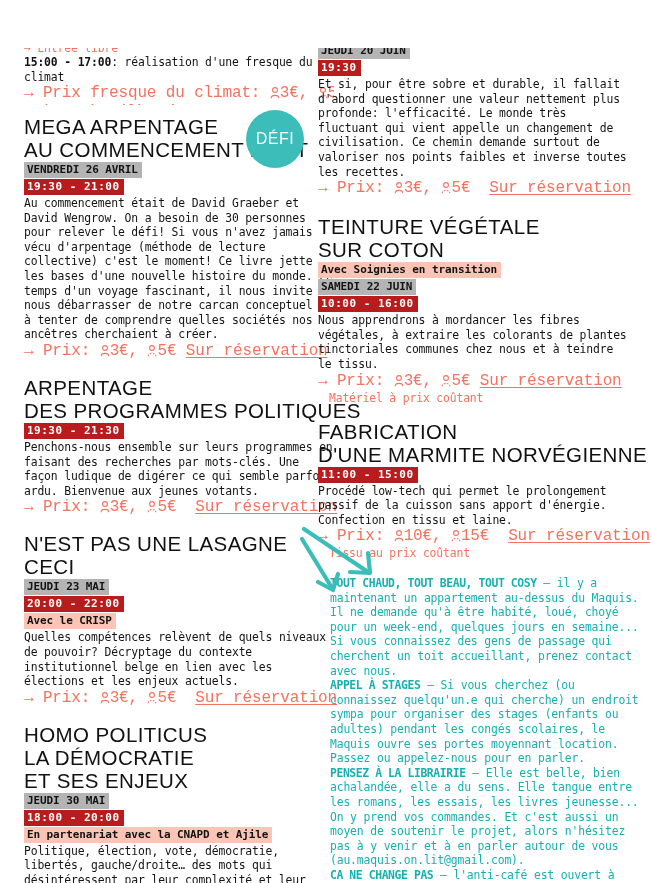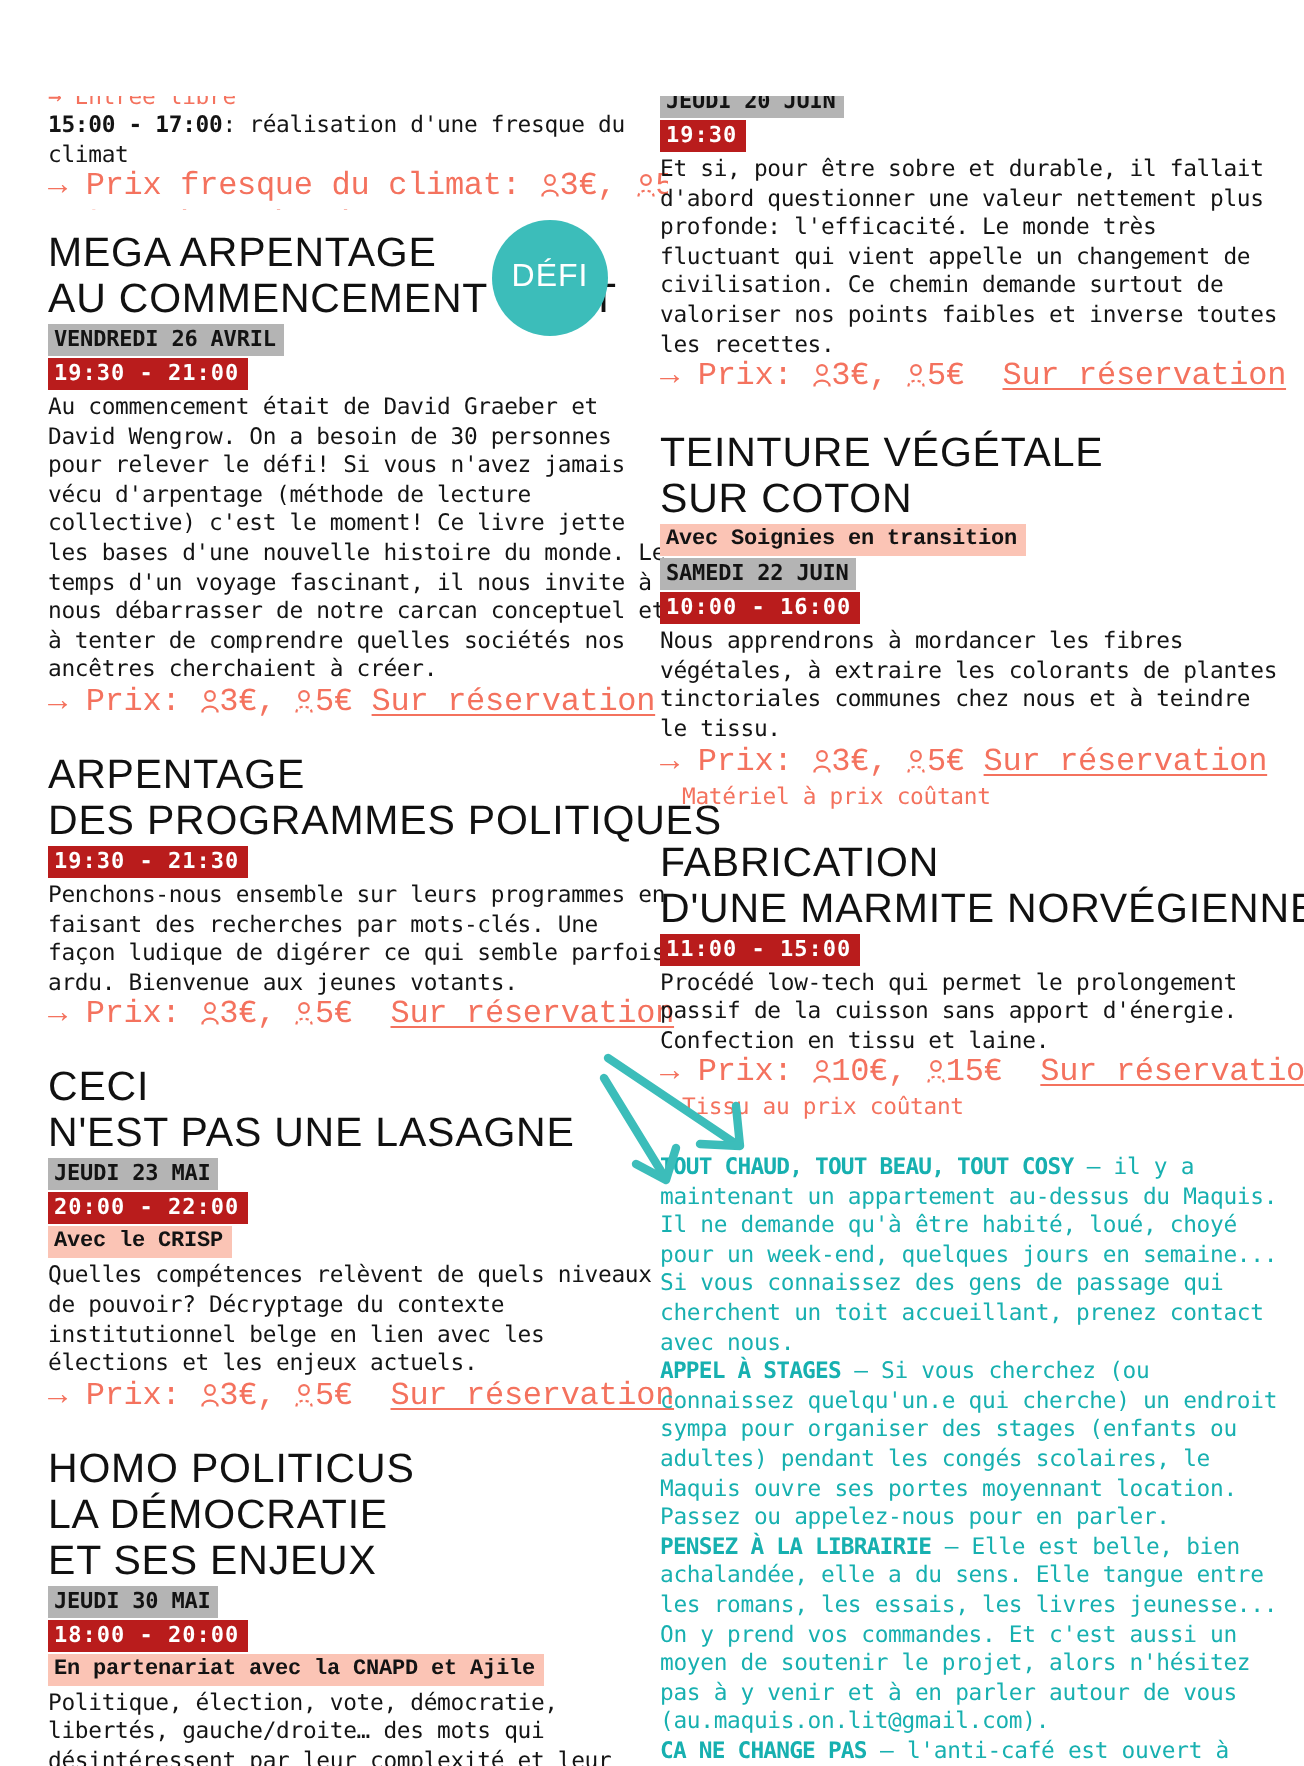--- a/index.html
+++ b/index.html
@@ -16,21 +16,21 @@
     background: #ffffff;
     overflow: hidden;
     margin-top: 48px;
   }
   .col {
     position: absolute;
     top: 0;
     width: 310px;
   }
   .col-left  { left: 24px; }
-  .col-right { left: 330px; }
+  .col-right { left: 318px; }
 
   
   .title {
     font-family: "Liberation Sans", sans-serif;
     font-weight: 400;
     font-size: 20.5px;
     line-height: 23px;
     letter-spacing: 0.4px;
     color: #111111;
     margin: 0;
@@ -44,21 +44,21 @@
     font-family: "DejaVu Sans Mono", monospace;
     font-size: 11px;
     line-height: 14px;
     font-weight: bold;
     padding: 1px 4px 1px 3px;
     letter-spacing: -0.1px;
     white-space: nowrap;
   }
   .badge-date { background: #b4b4b4; color: #131313; }
   .badge-time { background: #b91c1c; color: #ffffff; letter-spacing: 0.5px; }
-  .badge-partner { background: #fbc4b5; color: #131313; font-family: Liberation Mono, monospace; }
+  .badge-partner { background: #fbc4b5; color: #131313; }
 
   .body-text {
     font-family: "DejaVu Sans Mono", monospace;
     font-size: 11.4px;
     line-height: 14.6px;
     color: #141414;
     margin: 1px 0 0 0;
     letter-spacing: -0.15px;
   }
 
@@ -222,22 +222,22 @@
             </svg></span><span>3€,</span>
         <span class="pers-icon"><svg width="10" height="12" viewBox="0 0 10 12">
               <circle cx="5" cy="3" r="2.4" fill="none" stroke="#f4725e" stroke-width="1.1"></circle>
               <path d="M1.2 11.2 C1.2 7.4 8.8 7.4 8.8 11.2" fill="none" stroke="#f4725e" stroke-width="1.1" stroke-dasharray="1.6 1.4"></path>
             </svg></span><span>5€</span>
         &nbsp;<span class="resa">Sur réservation</span>
       </p>
     </div>
 
     <div class="event" style="margin-top:15px;">
+      <h2 class="title">N'EST PAS UNE LASAGNE</h2>
       <h2 class="title">CECI</h2>
-      <h2 class="title">N'EST PAS UNE LASAGNE</h2>
       <div class="badge-row"><span class="badge badge-date">JEUDI 23 MAI</span></div>
       <div class="badge-row"><span class="badge badge-time">20:00 - 22:00</span></div>
       <div class="badge-row"><span class="badge badge-partner">Avec le CRISP</span></div>
       <p class="body-text">Quelles compétences relèvent de quels niveaux de pouvoir? Décryptage du contexte institutionnel belge en lien avec les élections et les enjeux actuels.</p>
       <p class="price-line">
         <span>→ Prix:</span>
         <span class="pers-icon"><svg width="10" height="12" viewBox="0 0 10 12">
               <circle cx="5" cy="3" r="2.4" fill="none" stroke="#f4725e" stroke-width="1.1"></circle>
               <path d="M1.2 11.2 C1.2 7.4 8.8 7.4 8.8 11.2" fill="none" stroke="#f4725e" stroke-width="1.1"></path>
             </svg></span><span>3€,</span>

